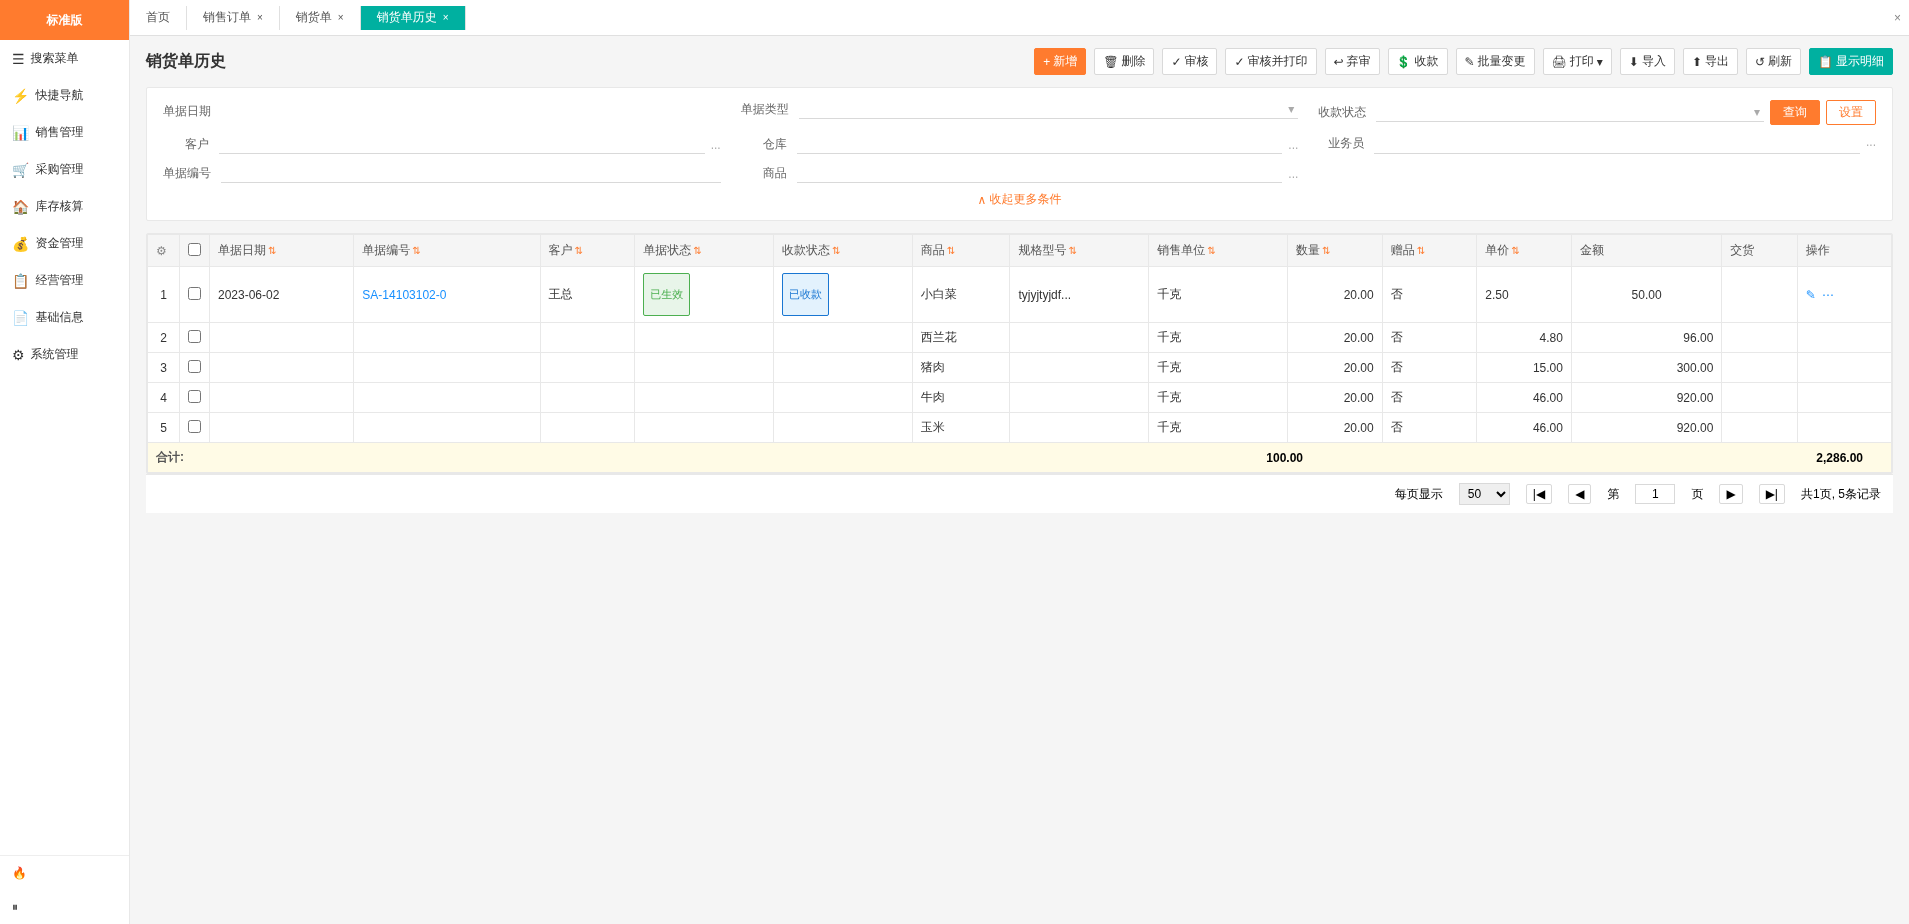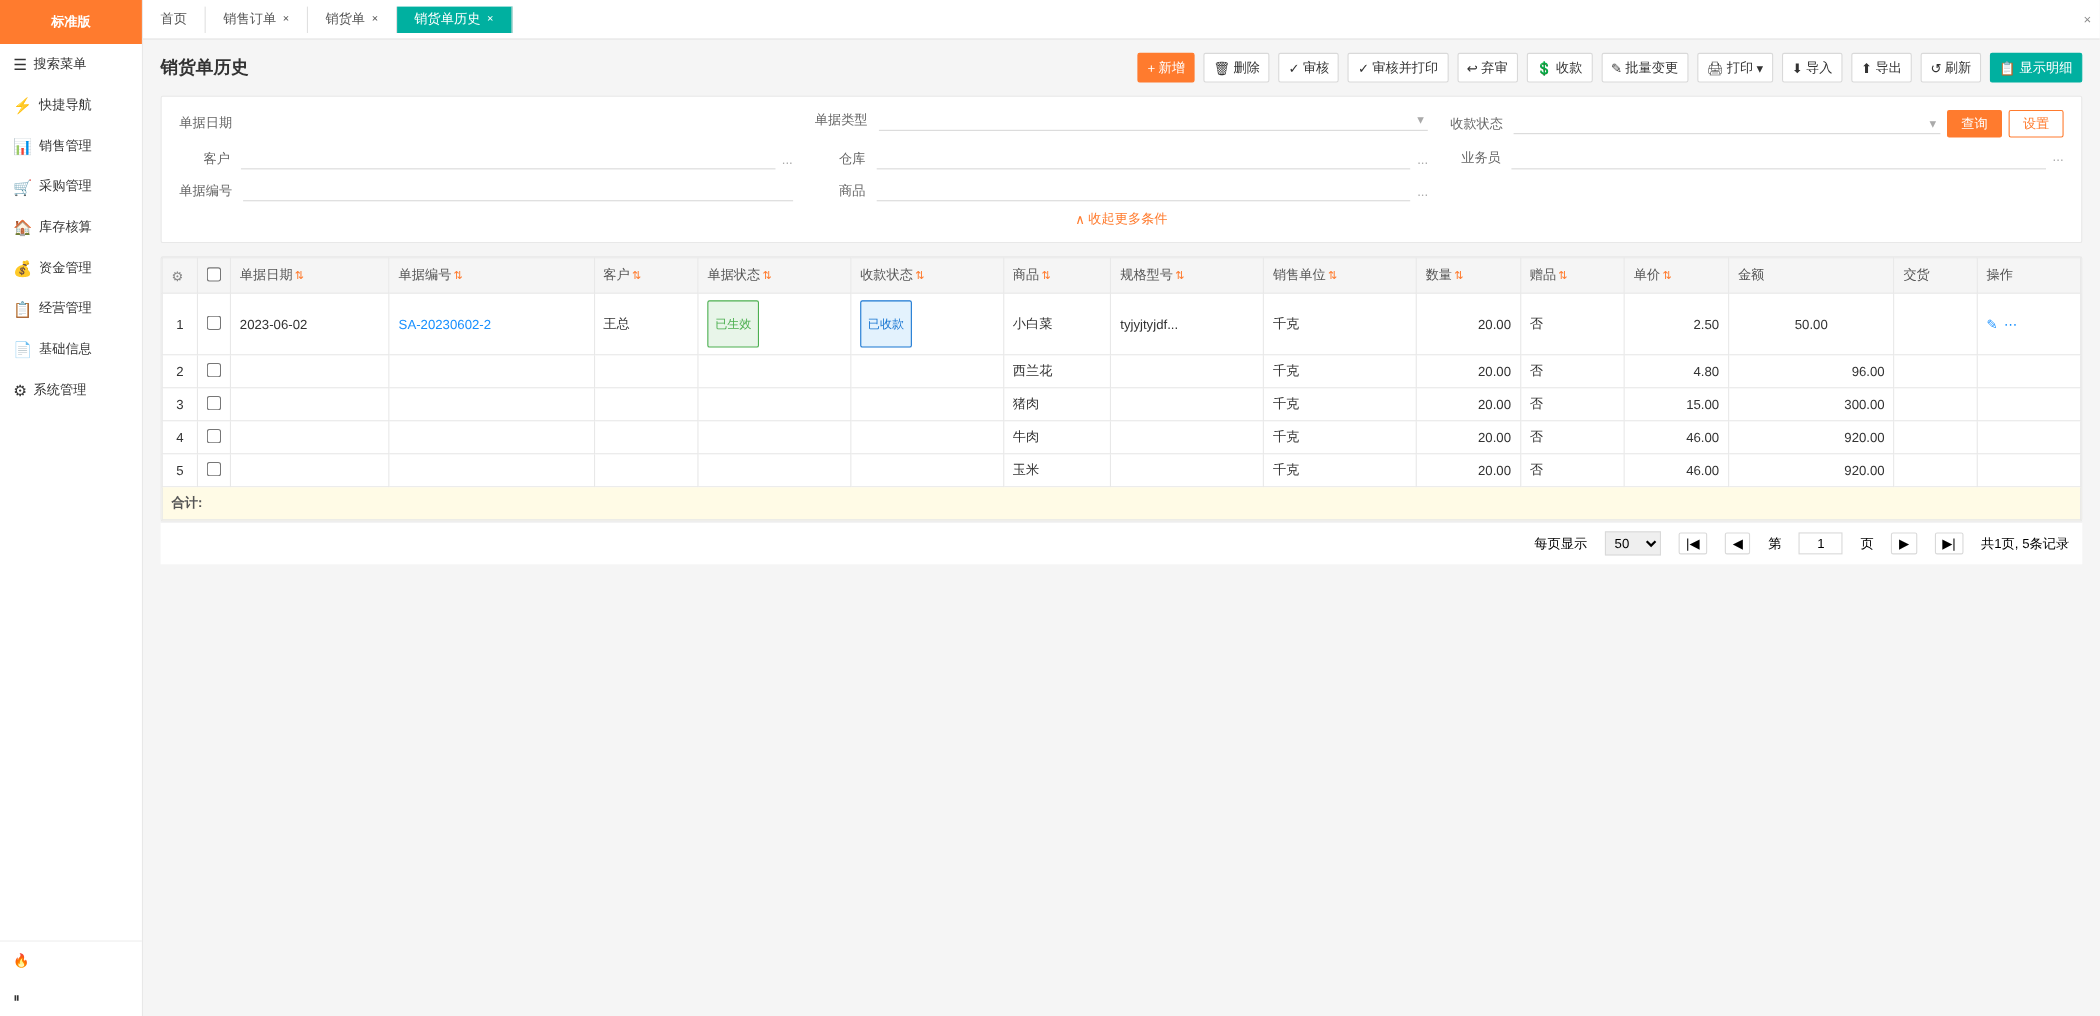--- a/index.html
+++ b/index.html
@@ -349,30 +349,30 @@
             <th>
               <span>操作</span>
             </th>
           </tr>
         </thead>
         <tbody id="table-body">
         <tr>
     <td class="num-cell">1</td>
     <td class="checkbox-cell"><input type="checkbox" style=""></td>
     <td>2023-06-02</td>
-    <td style="color:#1890ff;cursor:pointer;">SA-20230602-2</td>
+    <td style="color:#1890ff;cursor:pointer;">SA-14103102-0</td>
     <td>王总</td>
     <td><span class="status-badge status-active">已生效</span></td>
     <td><span class="status-badge status-collected">已收款</span></td>
     <td>小白菜</td>
     <td>tyjyjtyjdf...</td>
     <td>千克</td>
     <td style="text-align:right;">20.00</td>
     <td>否</td>
-    <td style="text-align:right;">2.50</td>
+    <td style="text-align:left;">2.50</td>
     <td style="text-align:center;">50.00</td>
     <td></td>
     <td><span class="action-btn">✎</span><span class="action-btn">⋯</span></td>
   </tr>
             <tr>
     <td class="num-cell">2</td>
     <td class="checkbox-cell"><input type="checkbox" style=""></td>
     <td></td>
     <td style="color:#1890ff;cursor:pointer;"></td>
     <td></td>
@@ -440,20 +440,24 @@
     <td style="text-align:right;">46.00</td>
     <td style="text-align:right;">920.00</td>
     <td></td>
     <td></td>
   </tr>
           </tbody>
       </table>
 
       <div class="table-footer">
         <div class="footer-label">合计:</div>
+        <div style="flex:1;display:flex;justify-content:flex-end;padding-right:20px;">
+          <span style="min-width:200px;text-align:right;font-weight:bold;margin-right:460px;">100.00</span>
+          <span style="min-width:100px;text-align:right;font-weight:bold;">2,286.00</span>
+        </div>
       </div>
     </div>
 
     <div class="pagination">
       <span>每页显示</span>
       <select class="page-size-select">
         <option>50</option>
         <option>10</option>
         <option>20</option>
         <option>100</option>

